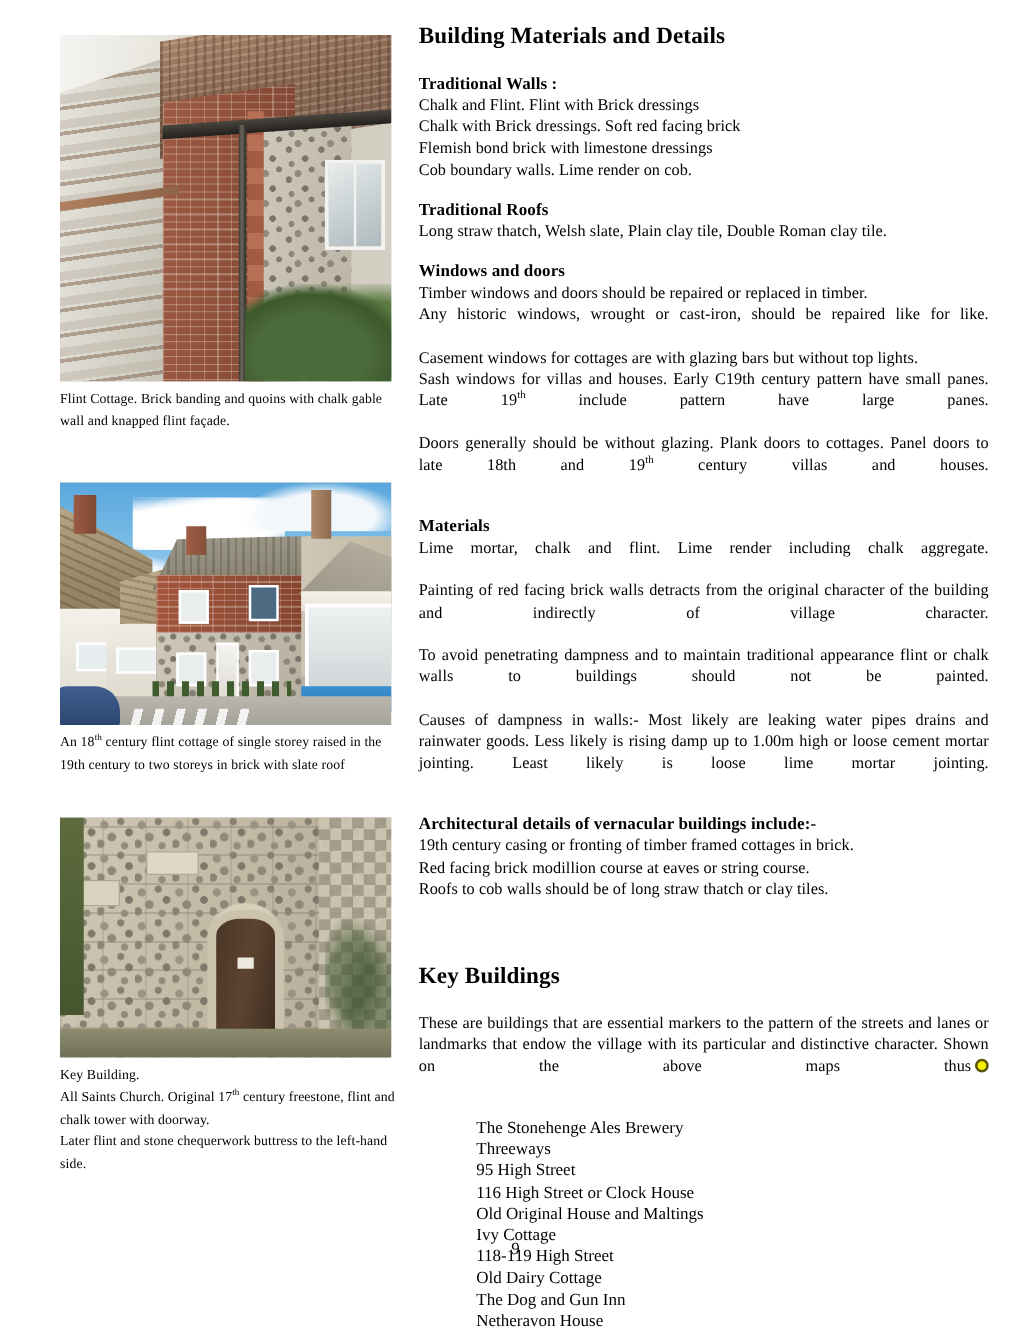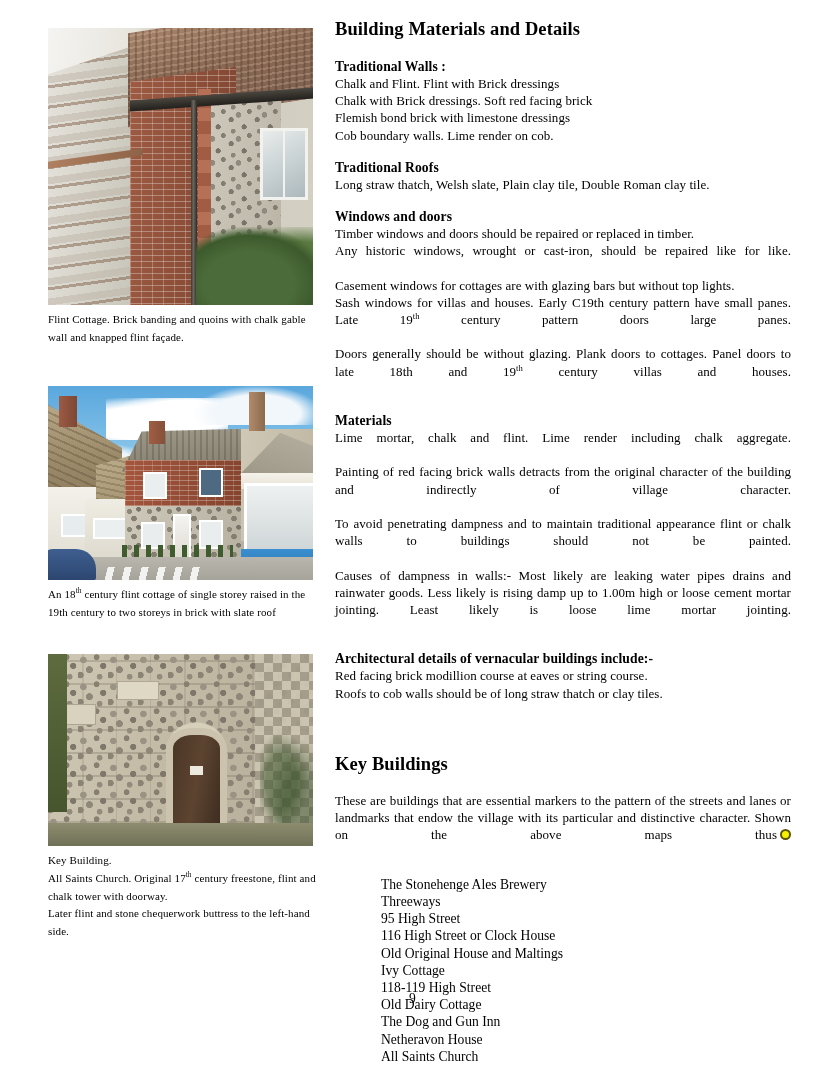--- a/index.html
+++ b/index.html
@@ -390,34 +390,35 @@
   <div class="blk">
     <h2 class="sub-title">Traditional Roofs</h2>
     <p class="body">Long straw thatch, Welsh slate, Plain clay tile, Double Roman clay tile.</p>
   </div>
 
   <div class="blk">
     <h2 class="sub-title">Windows and doors</h2>
     <p class="body">Timber windows and doors should be repaired or replaced in timber.</p>
     <p class="body justified">Any historic windows, wrought or cast-iron, should be repaired like for like.</p>
     <p class="body">Casement windows for cottages are with glazing bars but without top lights.</p>
-    <p class="body justified"><span>Sash windows for villas and houses. Early C19th century pattern have small panes. Late 19</span><sup>th</sup><span> century pattern doors large panes.</span></p>
+    <p class="body justified"><span>Sash windows for villas and houses. Early C19th century pattern have small panes. Late 19</span><sup>th</sup><span> include pattern have large panes.</span></p>
     <p class="body justified"><span>Doors generally should be without glazing. Plank doors to cottages. Panel doors to late 18th and 19</span><sup>th</sup><span> century villas and houses.</span></p>
   </div>
 
   <div class="blk">
     <h2 class="sub-title">Materials</h2>
     <p class="body justified">Lime mortar, chalk and flint. Lime render including chalk aggregate.</p>
     <p class="body justified">Painting of red facing brick walls detracts from the original character of the building and indirectly of village character.</p>
     <p class="body justified">To avoid penetrating dampness and to maintain traditional appearance flint or chalk walls to buildings should not be painted.</p>
     <p class="body justified">Causes of dampness in walls:- Most likely are leaking water pipes drains and rainwater goods. Less likely is rising damp up to 1.00m high or loose cement mortar jointing. Least likely is loose lime mortar jointing.</p>
   </div>
 
   <div class="blk-tight">
     <h2 class="sub-title">Architectural details of vernacular buildings include:-</h2>
+    <p class="body">19th century casing or fronting of timber framed cottages in brick.</p>
     <p class="body">Red facing brick modillion course at eaves or string course.</p>
     <p class="body">Roofs to cob walls should be of long straw thatch or clay tiles.</p>
   </div>
 
   <div class="keybuildings-wrap">
     <h1 class="section-title" style="margin-bottom:17px">Key Buildings</h1>
     <p class="body justified"><span>These are buildings that are essential markers to the pattern of the streets and lanes or landmarks that endow the village with its particular and distinctive character. Shown on the above maps thus</span><span class="map-marker"></span></p>
 
     <div class="kb-list">
       <div>The Stonehenge Ales Brewery</div>

